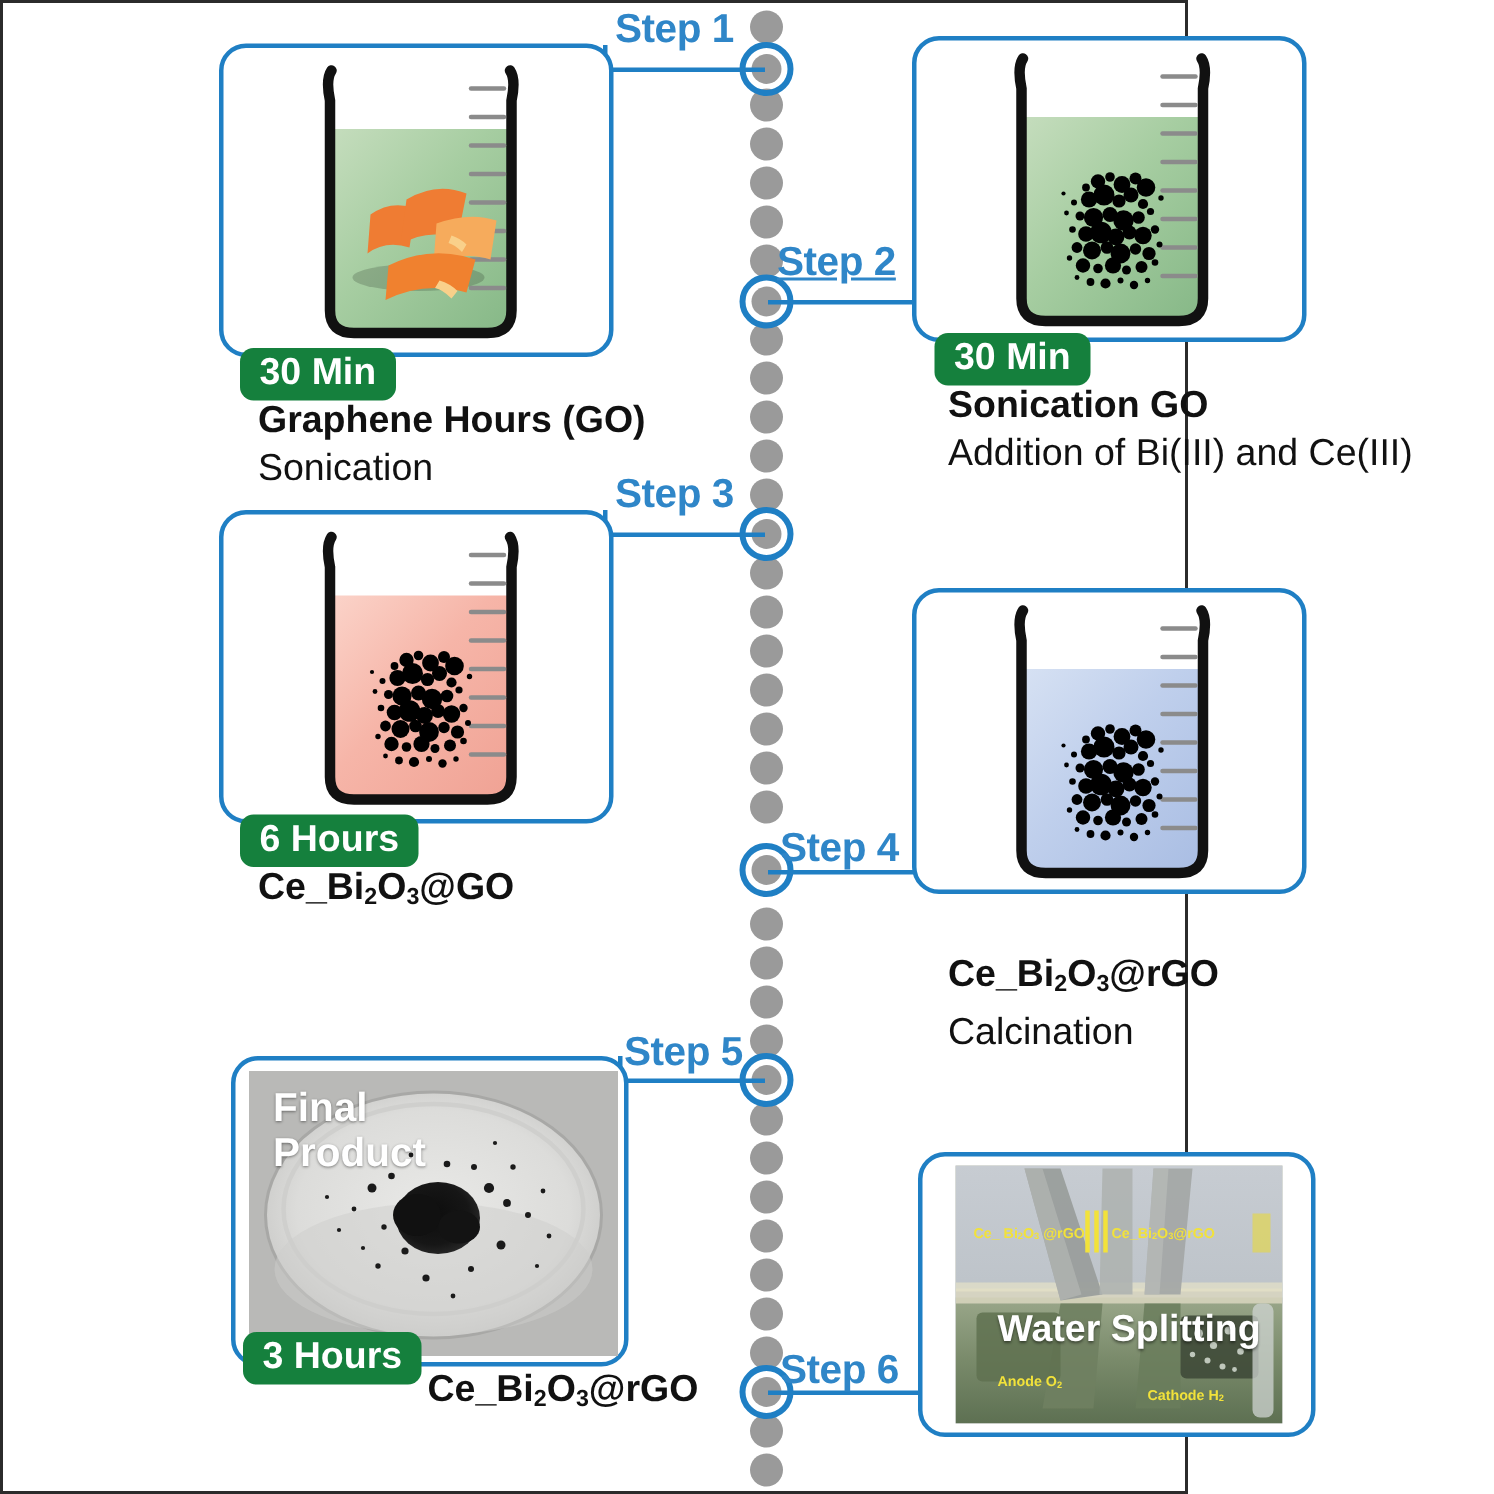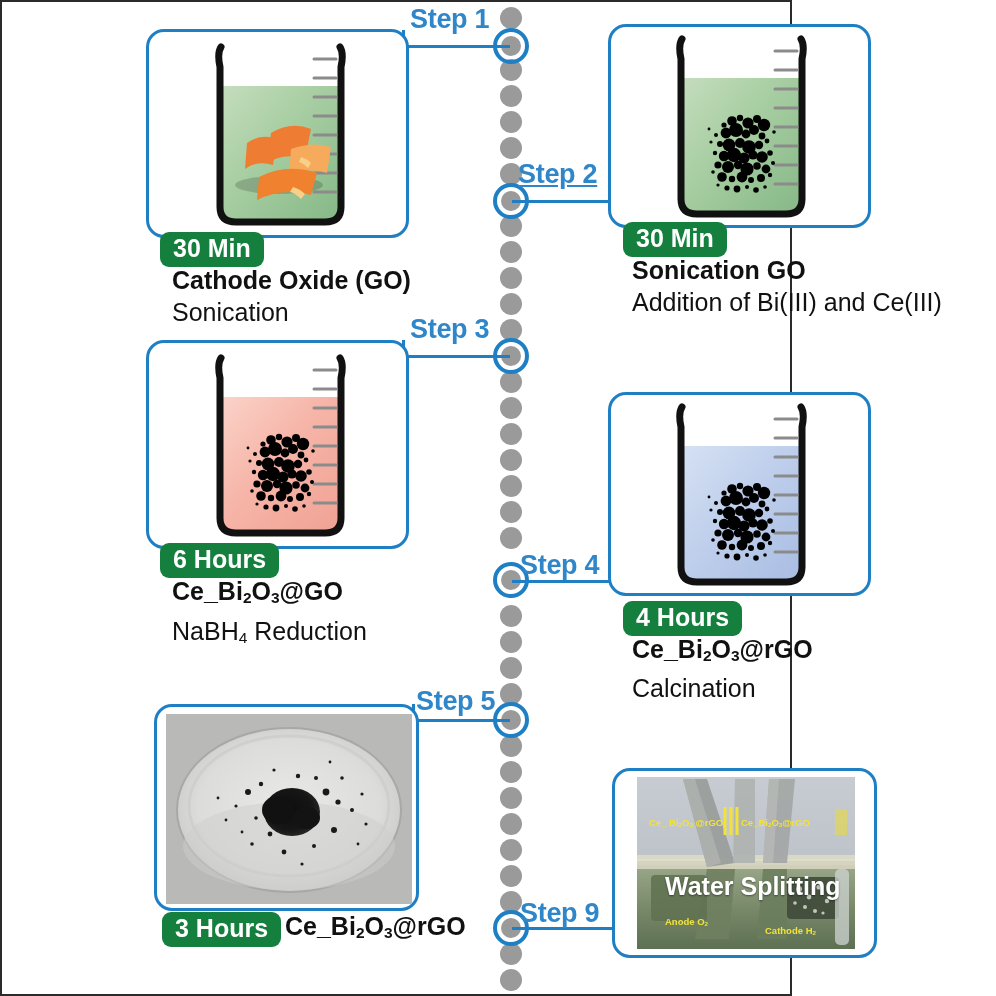--- a/index.html
+++ b/index.html
@@ -136,21 +136,21 @@
           <path d="M78 96 q20 -12 40 -4 l-6 30 q-20 -7 -38 4 z" fill="#ef7c33"></path>
           <path d="M98 112 q22 -8 40 -2 l-4 26 q-18 -6 -38 3 z" fill="#f6ab5c"></path>
           <path d="M66 140 q28 -14 58 -4 l-6 22 q-28 -8 -54 5 z" fill="#f0812f"></path>
           <path d="M108 120 q6 2 10 6 l-3 5 q-5 -5 -9 -6 z" fill="#f9d08a"></path>
           <path d="M100 150 q7 2 12 7 l-4 5 q-6 -6 -11 -7 z" fill="#f9d08a"></path>
         </g>
       </svg>
     </div>
   </div>
   <div class="badge" style="left:158px;top:230px;">30 Min</div>
-  <div class="cap-title" style="left:170px;top:264px;">Cathode Oxide (GO)</div>
+  <div class="cap-title" style="left:170px;top:264px;">Graphene Hours (GO)</div>
   <div class="cap-sub" style="left:170px;top:296px;">Sonication</div>
 
   <div class="conn conn-h" style="left:510px;top:198px;width:100px;"></div>
   <div class="conn conn-v" style="left:607px;top:182px;height:18px;"></div>
   <div class="steplab" style="left:516px;top:157px;text-decoration:underline;">Step 2</div>
 
   <div class="card" style="left:606px;top:22px;width:263px;height:204px;">
     <div class="beaker" style="left:43px;top:2px;width:175px;height:198px;">
       <svg width="175" height="198" viewBox="0 0 175 198">
         <defs>
@@ -311,21 +311,20 @@
             <circle cx="120" cy="103" r="1.8"></circle>
           <circle cx="119" cy="134" r="2"></circle>
             <circle cx="59" cy="143" r="1.8"></circle>
             <circle cx="64" cy="156" r="1.6"></circle>
         </g>
       </svg>
     </div>
   </div>
   <div class="badge" style="left:158px;top:541px;">6 Hours</div>
   <div class="cap-title" style="left:170px;top:575px;">Ce_Bi<sub>2</sub>O<sub>3</sub>@GO</div>
-  <div class="cap-sub" style="left:170px;top:615px;">NaBH<sub>4</sub> Reduction</div>
 
   <div class="conn conn-h" style="left:510px;top:578px;width:100px;"></div>
   <div class="conn conn-v" style="left:607px;top:562px;height:18px;"></div>
   <div class="steplab" style="left:518px;top:548px;">Step 4</div>
 
   <div class="card" style="left:606px;top:390px;width:263px;height:204px;">
     <div class="beaker" style="left:43px;top:2px;width:175px;height:198px;">
       <svg width="175" height="198" viewBox="0 0 175 198">
         <defs>
           <linearGradient id="liq4" x1="0" y1="0" x2="1" y2="1">
@@ -394,21 +393,20 @@
           <circle cx="111" cy="158" r="1.8"></circle>
             <circle cx="55" cy="100" r="1.4"></circle>
             <circle cx="120" cy="103" r="1.8"></circle>
           <circle cx="119" cy="134" r="2"></circle>
             <circle cx="59" cy="143" r="1.8"></circle>
             <circle cx="64" cy="156" r="1.6"></circle>
         </g>
       </svg>
     </div>
   </div>
-  <div class="badge" style="left:621px;top:599px;">4 Hours</div>
   <div class="cap-title" style="left:630px;top:633px;">Ce_Bi<sub>2</sub>O<sub>3</sub>@rGO</div>
   <div class="cap-sub" style="left:630px;top:672px;">Calcination</div>
 
   <div class="conn conn-h" style="left:410px;top:717px;width:98px;"></div>
   <div class="conn conn-v" style="left:410px;top:702px;height:17px;"></div>
   <div class="steplab" style="left:414px;top:684px;">Step 5</div>
 
   <div class="card" style="left:152px;top:702px;width:265px;height:207px;">
     <div class="photo" style="left:9px;top:7px;width:246px;height:190px;background:#b7b7b5;">
       <svg width="246" height="190" viewBox="0 0 246 190">
@@ -452,28 +450,30 @@
             <circle cx="108" cy="56" r="1.6"></circle>
             <circle cx="86" cy="130" r="1.8"></circle>
           <circle cx="164" cy="48" r="1.4"></circle>
             <circle cx="200" cy="110" r="1.6"></circle>
             <circle cx="52" cy="84" r="1.4"></circle>
           <circle cx="136" cy="150" r="1.6"></circle>
             <circle cx="76" cy="118" r="1.4"></circle>
             <circle cx="192" cy="130" r="1.4"></circle>
         </g>
       </svg>
+      <div class="photo-lbl" style="left:16px;top:10px;">Final
+Product</div>
     </div>
   </div>
-  <div class="badge" style="left:160px;top:910px;">3 Hours</div>
+  <div class="badge" style="left:160px;top:886px;">3 Hours</div>
   <div class="cap-title" style="left:283px;top:910px;">Ce_Bi<sub>2</sub>O<sub>3</sub>@rGO</div>
 
   <div class="conn conn-h" style="left:510px;top:925px;width:104px;"></div>
   <div class="conn conn-v" style="left:611px;top:909px;height:18px;"></div>
-  <div class="steplab" style="left:518px;top:896px;">Step 9</div>
+  <div class="steplab" style="left:518px;top:896px;">Step 6</div>
 
   <div class="card" style="left:610px;top:766px;width:265px;height:190px;">
     <div class="photo" style="left:22px;top:6px;width:218px;height:172px;background:#b7bcb3;">
       <svg width="218" height="172" viewBox="0 0 218 172">
         <defs>
           <linearGradient id="cellTop" x1="0" y1="0" x2="0" y2="1">
             <stop offset="0%" stop-color="#c7ccd2"></stop>
               <stop offset="100%" stop-color="#b3bac0"></stop>
           </linearGradient>
           <linearGradient id="cellBot" x1="0" y1="0" x2="0" y2="1">

